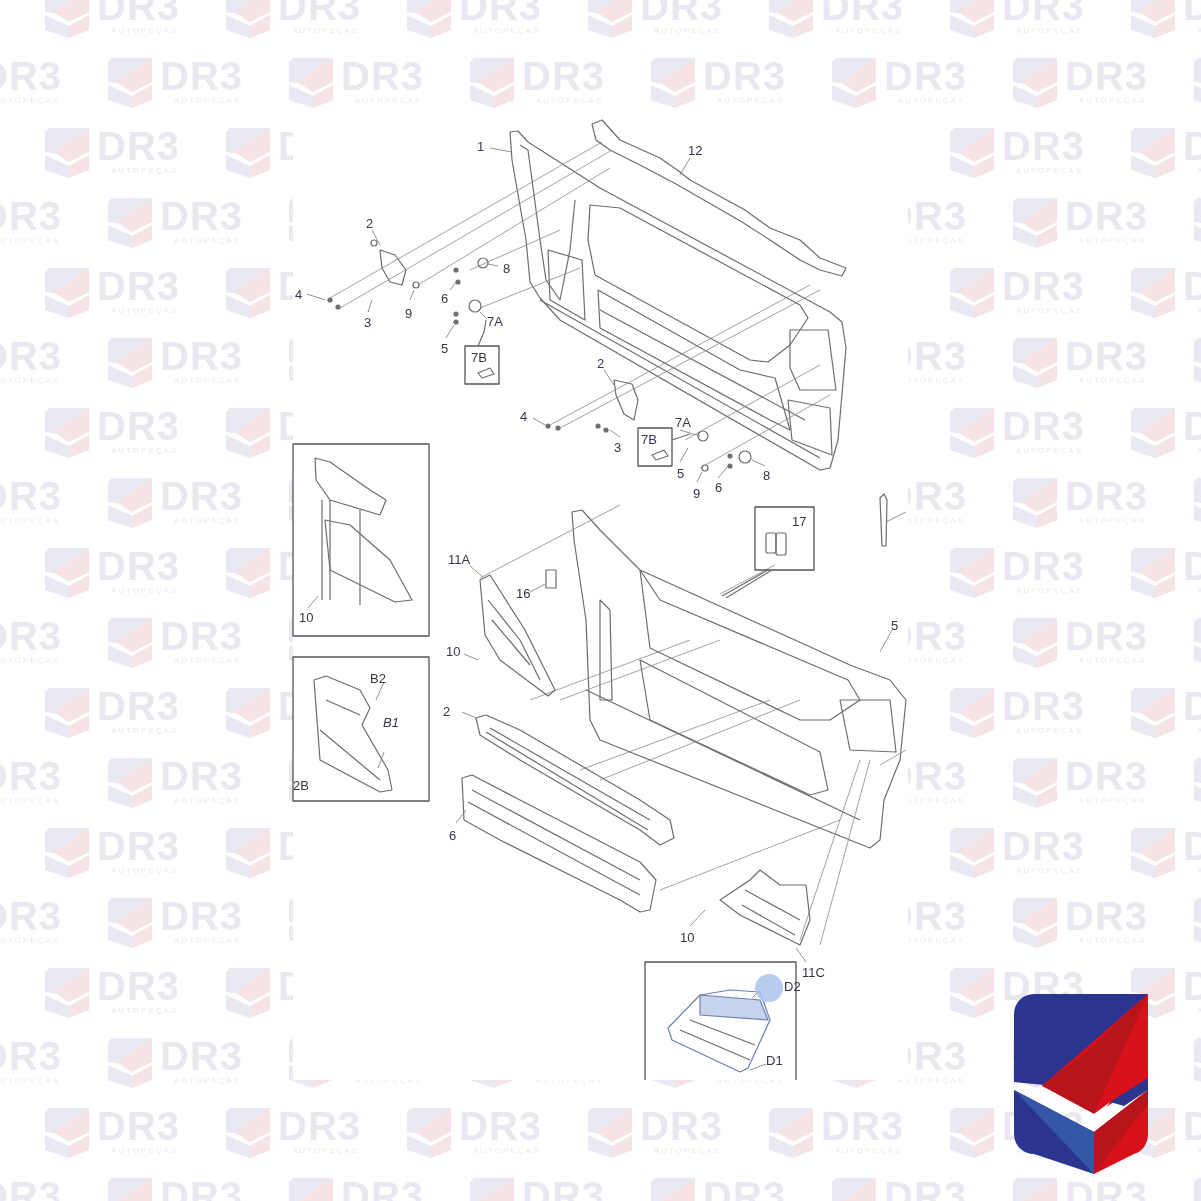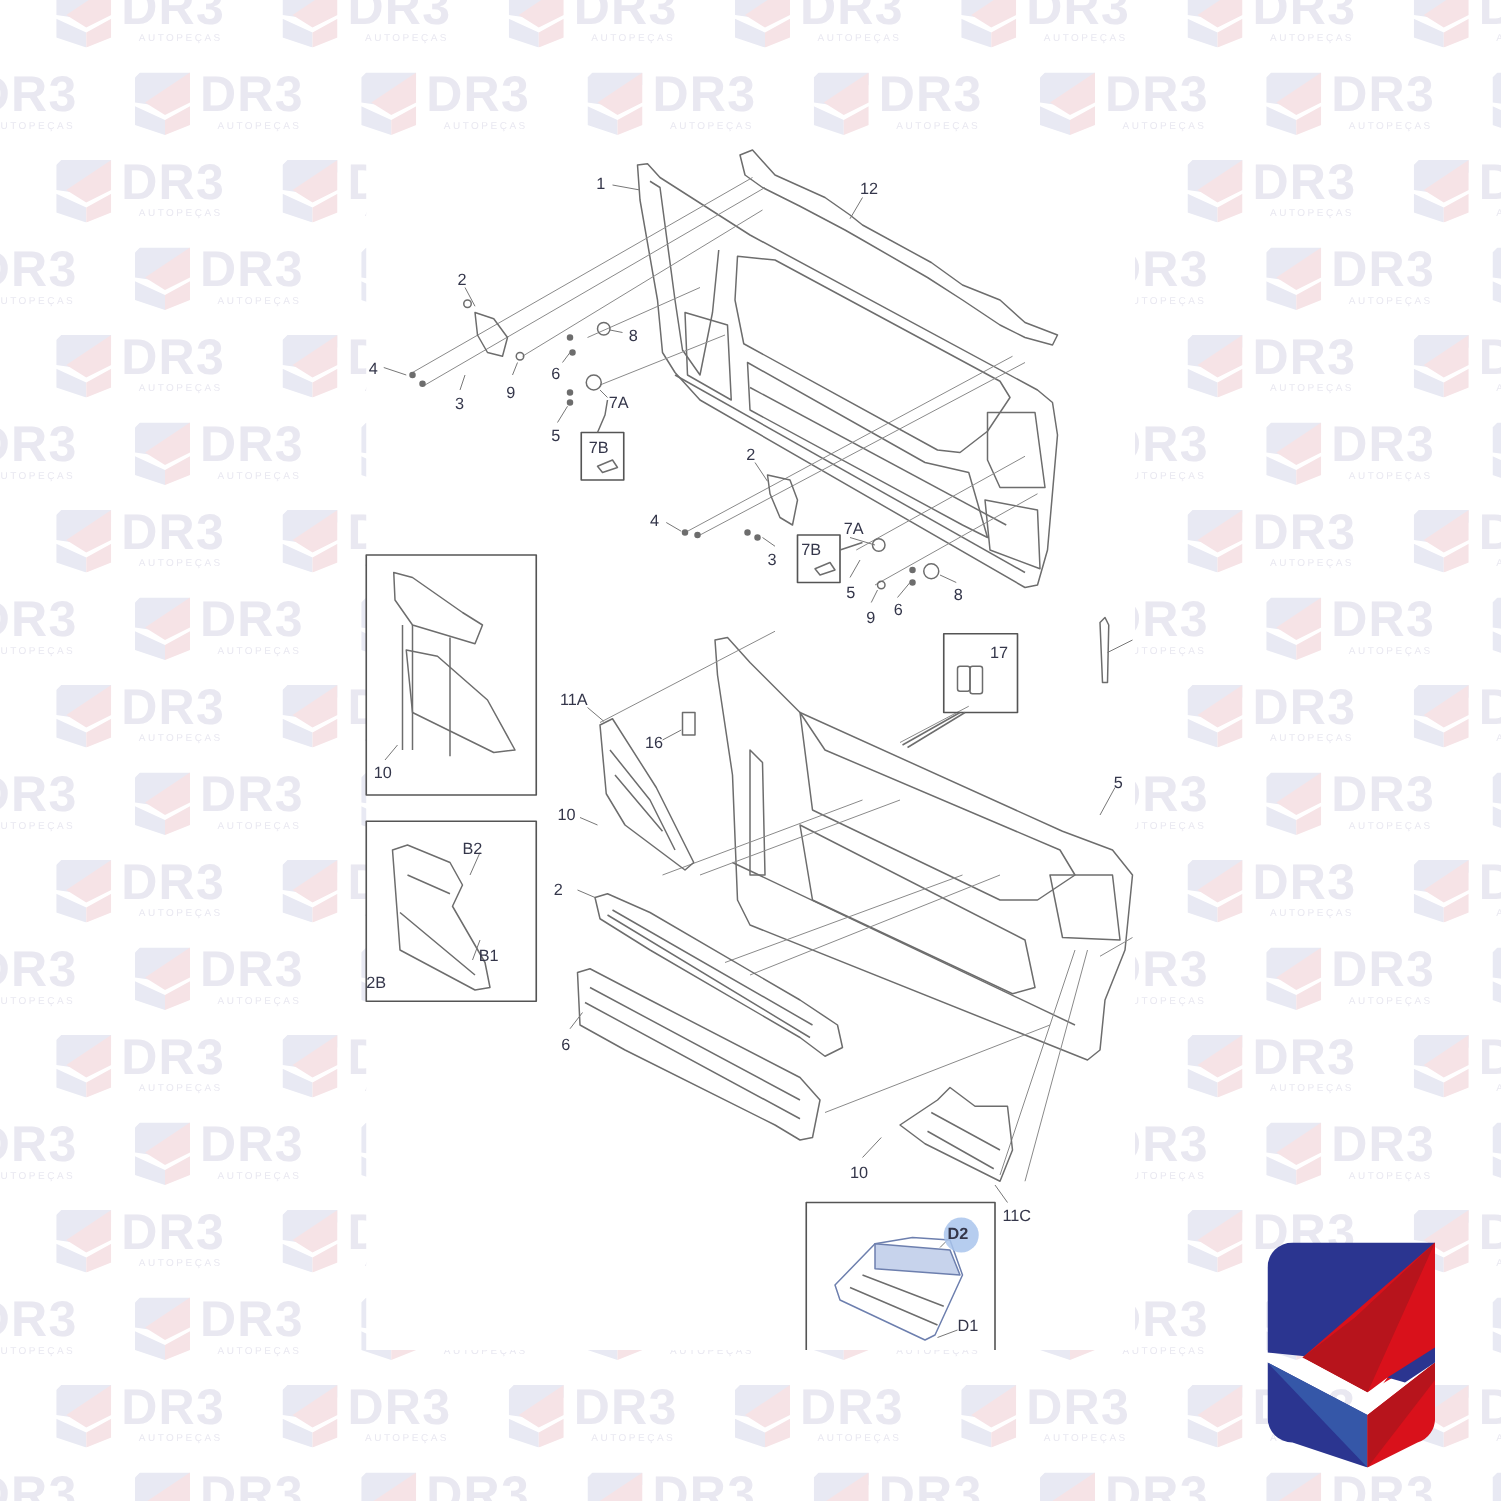--- a/index.html
+++ b/index.html
@@ -1505,26 +1505,26 @@
     <span class="lbl" style="left: 693px; top: 487px;">9</span>
     <span class="lbl" style="left: 715px; top: 481px;">6</span>
     <span class="lbl" style="left: 792px; top: 515px;">17</span>
     <span class="lbl" style="left: 448px; top: 553px;">11A</span>
     <span class="lbl" style="left: 516px; top: 587px;">16</span>
     <span class="lbl" style="left: 299px; top: 611px;">10</span>
     <span class="lbl" style="left: 891px; top: 619px;">5</span>
     <span class="lbl" style="left: 446px; top: 645px;">10</span>
     <span class="lbl" style="left: 370px; top: 672px; text-align: right;">B2</span>
     <span class="lbl" style="left: 443px; top: 705px;">2</span>
-    <span class="lbl" style="left: 383px; top: 758px;">B1</span>
+    <span class="lbl" style="left: 383px; top: 716px; font-style: italic;">B1</span>
     <span class="lbl" style="left: 293px; top: 779px;">2B</span>
     <span class="lbl" style="left: 449px; top: 829px;">6</span>
     <span class="lbl" style="left: 680px; top: 931px;">10</span>
     <span class="lbl" style="left: 802px; top: 966px;">11C</span>
-    <span class="lbl" style="left: 758px; top: 980px; font-weight: bold;">D2</span>
+    <span class="lbl" style="left: 784px; top: 980px;">D2</span>
     <span class="lbl" style="left: 766px; top: 1054px;">D1</span>
   </div>
 
 <svg id="brand-logo" viewBox="0 0 134 180" xmlns="http://www.w3.org/2000/svg">
   <path d="M20 0 H134 V32 L40 92 L0 88 V20 A20 20 0 0 1 20 0 Z" fill="#2b3590"></path>
   <path d="M134 0 L134 88 L80 120 L28 92 Z" fill="#d9111b"></path>
   <path d="M134 0 L70 60 L28 92 L80 120 Z" fill="#b7141c"></path>
   <path d="M0 96 L80 138 V180 L20 160 A20 20 0 0 1 0 140 Z" fill="#2b3590"></path>
   <path d="M0 96 L80 138 V180 Z" fill="#3557a8"></path>
   <path d="M80 138 L134 96 V140 A20 20 0 0 1 120 160 L80 180 Z" fill="#d9111b"></path>

